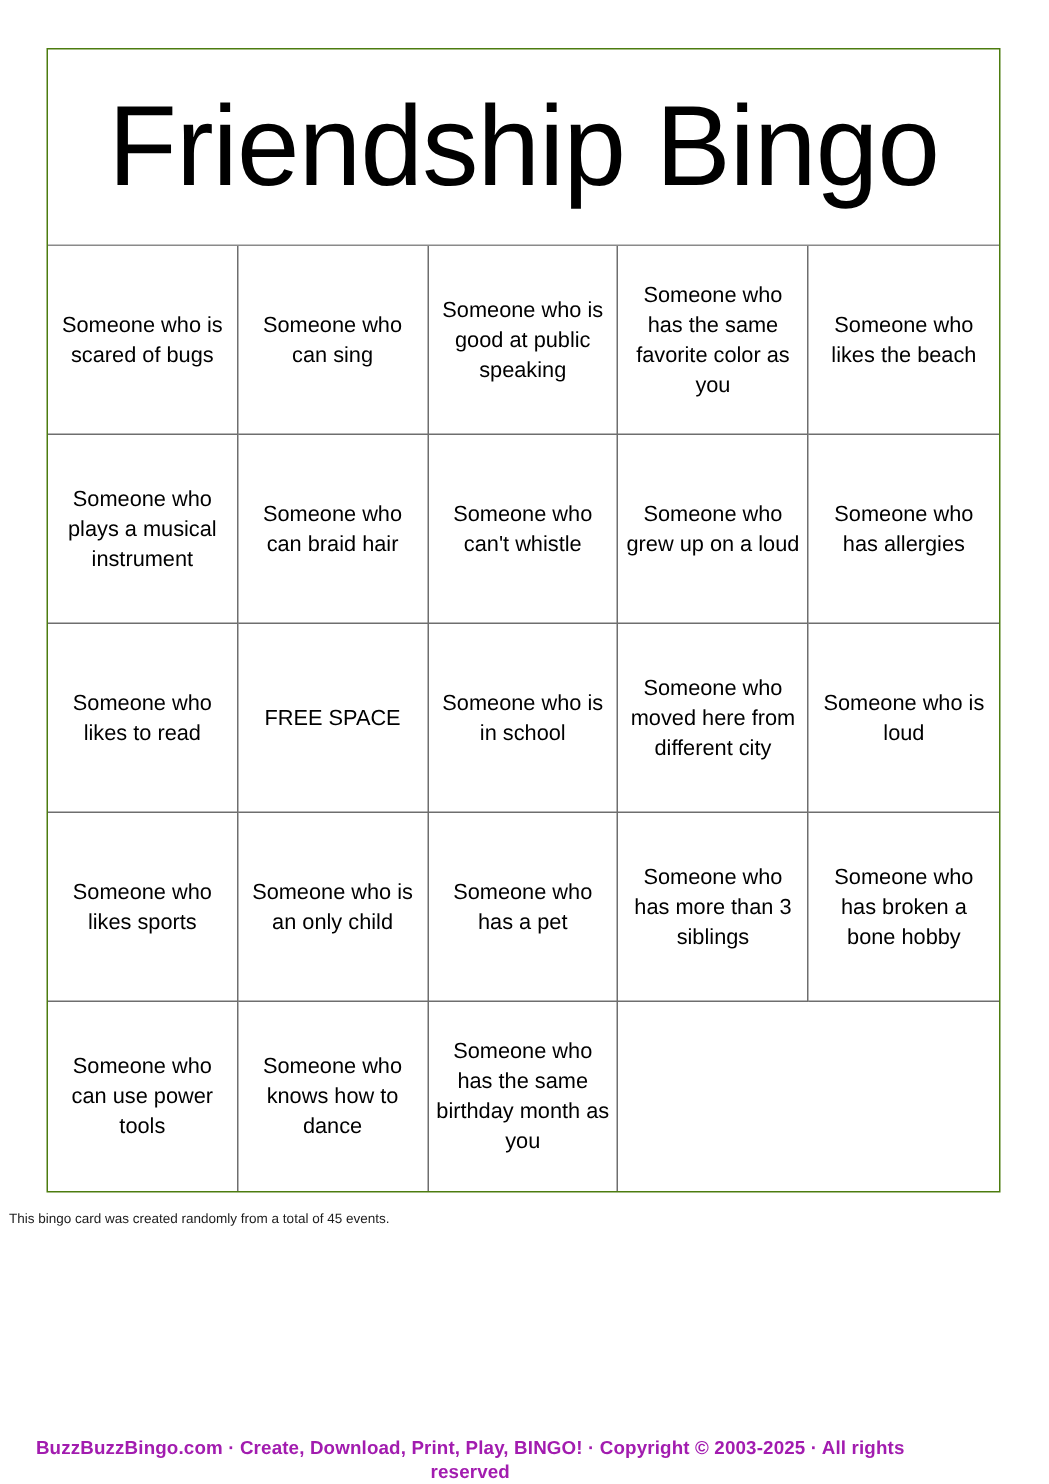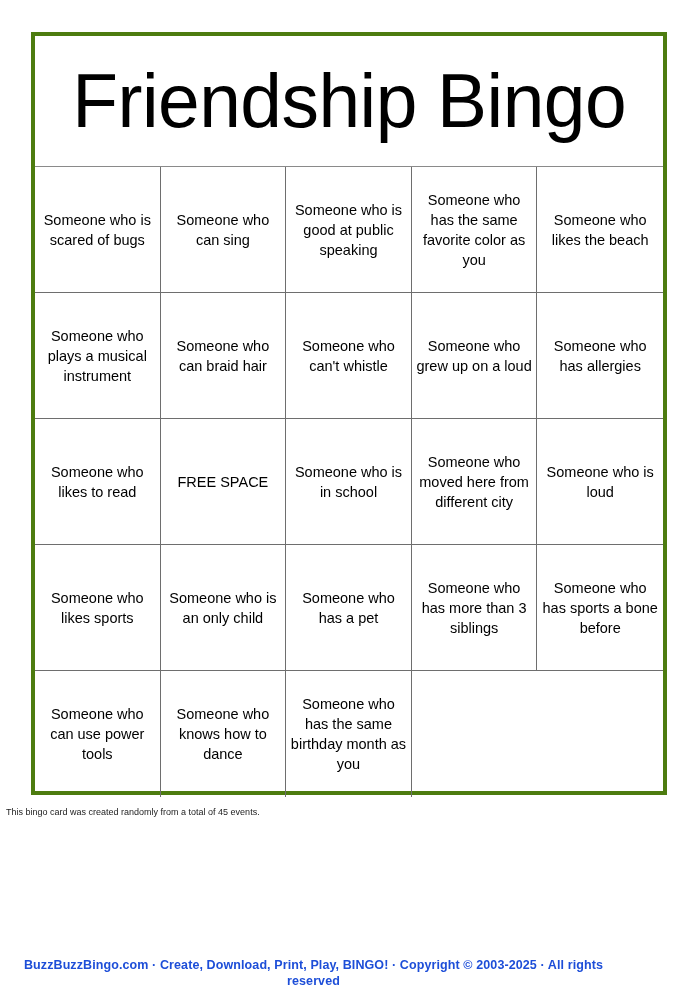--- a/index.html
+++ b/index.html
@@ -24,21 +24,21 @@
     height: 989px;
   }
 
   
   #bingo-card {
     position: absolute;
     left: 31px;
     top: 32px;
     width: 636px;
     height: 763px;
-    border: 4px solid #4d7c0f;
+    border: 1px solid #4d7c0f;
     box-sizing: border-box;
     background: #ffffff;
   }
 
   
   #card-title-band {
     height: 131px;
     border-bottom: 1px solid #8a8a8a;
     box-sizing: border-box;
     display: flex;
@@ -102,21 +102,21 @@
   
   #footer {
     position: absolute;
     left: 0;
     top: 957px;
     width: 627px;
     text-align: center;
     font-size: 12.5px;
     font-weight: bold;
     line-height: 16px;
-    color: #1d4ed8;
+    color: #a21caf;
     letter-spacing: 0.1px;
   }
 </style>
 </head>
 <body>
 
 <div id="card-root">
 
   <div id="bingo-card">
 
@@ -180,21 +180,21 @@
           <span class="cell-text">Someone who is an only child</span>
         </div>
       <div class="bingo-cell">
           <span class="cell-text">Someone who has a pet</span>
         </div>
 
       <div class="bingo-cell">
           <span class="cell-text">Someone who has more than 3 siblings</span>
         </div>
       <div class="bingo-cell">
-          <span class="cell-text">Someone who has sports a bone before</span>
+          <span class="cell-text">Someone who has broken a bone hobby</span>
         </div>
       <div class="bingo-cell">
           <span class="cell-text">Someone who can use power tools</span>
         </div>
       <div class="bingo-cell">
           <span class="cell-text">Someone who knows how to dance</span>
         </div>
       <div class="bingo-cell">
           <span class="cell-text">Someone who has the same birthday month as you</span>
         </div>

